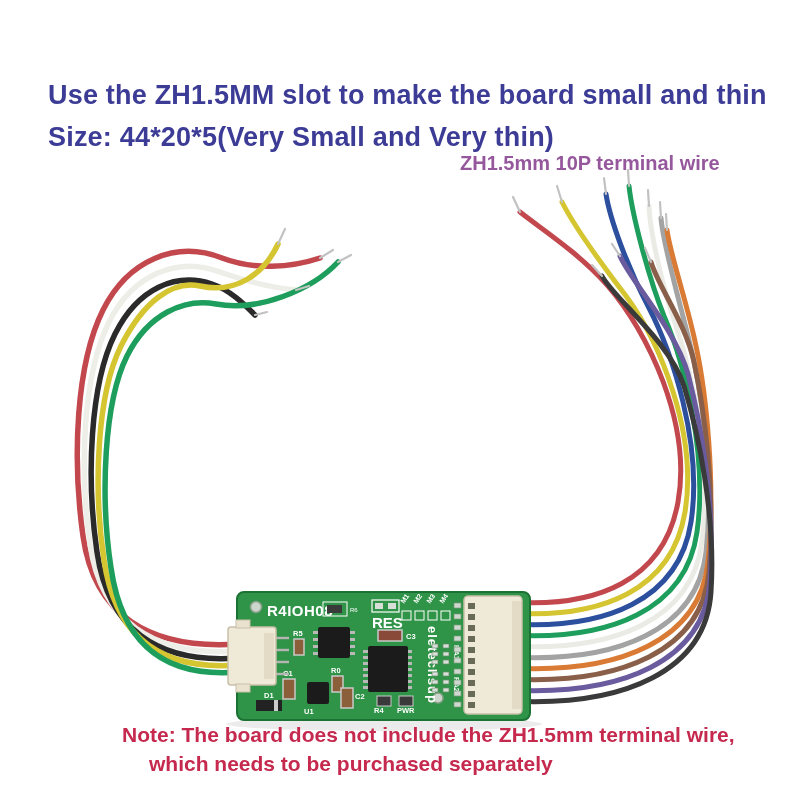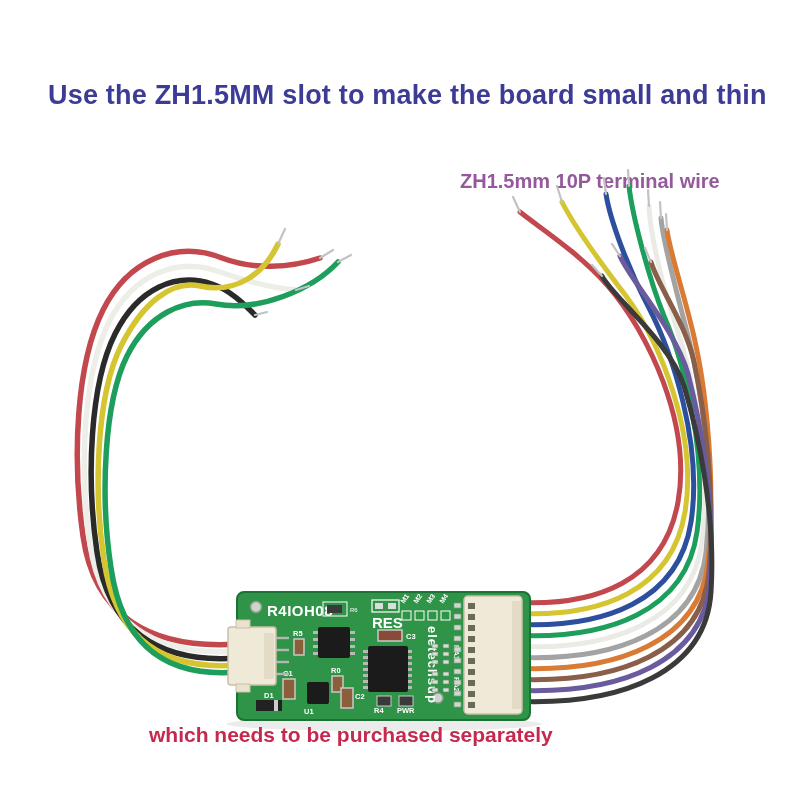--- a/index.html
+++ b/index.html
@@ -1,35 +1,36 @@
 <!DOCTYPE html>
 <html><head>
 <meta charset="utf-8">
 <style>
   html,body{margin:0;padding:0;background:#ffffff;}
   .canvas{position:relative;width:800px;height:800px;background:#ffffff;overflow:hidden;
           font-family:"Liberation Sans", sans-serif;}
   .title-block{position:absolute;left:48px;top:74px;font-size:27px;line-height:42px;
                font-weight:600;color:#3c3c96;letter-spacing:0.2px;}
   .wire-label{position:absolute;font-size:20px;font-weight:600;color:#96589d;}
-  .label-10p{left:460px;top:152px;margin-top:18px;}
+  .label-10p{left:460px;top:152px;}
   .label-4p{left:165px;top:222px;}
   .note-block{position:absolute;left:122px;top:720px;font-size:21px;line-height:29px;
               font-weight:600;color:#c5294d;}
   .note-indent{margin-left:27px;}
   svg.photo{position:absolute;left:0;top:0;}
   text{font-family:"Liberation Sans", sans-serif;}
 </style>
 </head>
 <body>
 
 <div class="canvas">
 
   <div class="title-block">
     <div>Use the ZH1.5MM slot to make the board small and thin</div>
+    <div>Size: 44*20*5(Very Small and Very thin)</div>
   </div>
 
   <div class="wire-label label-10p">ZH1.5mm 10P terminal wire</div>
 
   <svg class="photo" width="800" height="800" viewBox="0 0 800 800">
 
     <ellipse cx="384" cy="724" rx="158" ry="7" fill="rgba(0,0,0,0.08)"></ellipse>
 
     <g fill="none" stroke-width="5.5" stroke-linecap="round">
       <path d="M 238 644 C 148 650 94 614 83 536 C 72 458 76 364 103 310 C 128 260 176 240 222 258 C 254 270 290 268 320 258" stroke="#c2484e"></path>
@@ -216,16 +217,17 @@
         </g>
         <rect x="228" y="627" width="48" height="58" rx="3" stroke="#c9c0a8" stroke-width="1.5" fill="#efe9d8"></rect>
         <rect x="236" y="620" width="14" height="8" fill="#e9e2cf" stroke="#c9c0a8" stroke-width="1"></rect>
         <rect x="236" y="684" width="14" height="8" fill="#e9e2cf" stroke="#c9c0a8" stroke-width="1"></rect>
         <rect x="264" y="633" width="10" height="46" fill="#e3dbc5"></rect>
       </g>
     </g>
   </svg>
 
   <div class="note-block">
+    <div>Note: The board does not include the ZH1.5mm terminal wire,</div>
     <div class="note-indent">which needs to be purchased separately</div>
   </div>
 
 </div>
 
 </body></html>

